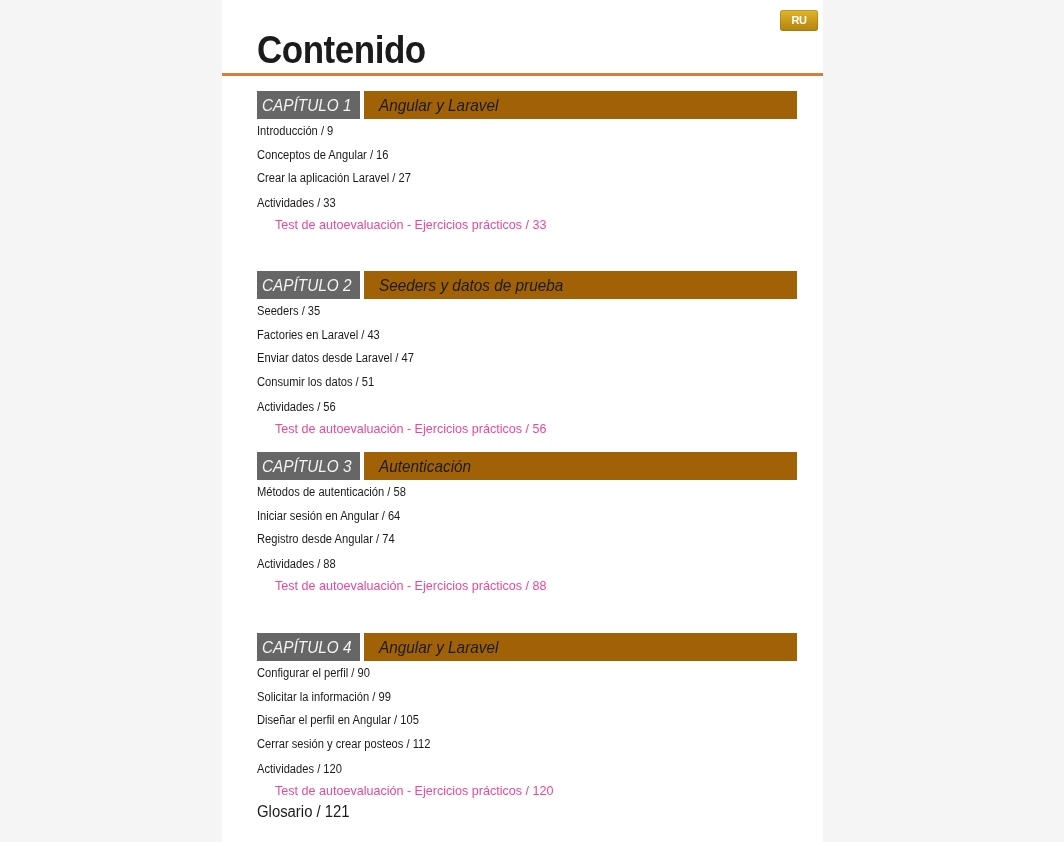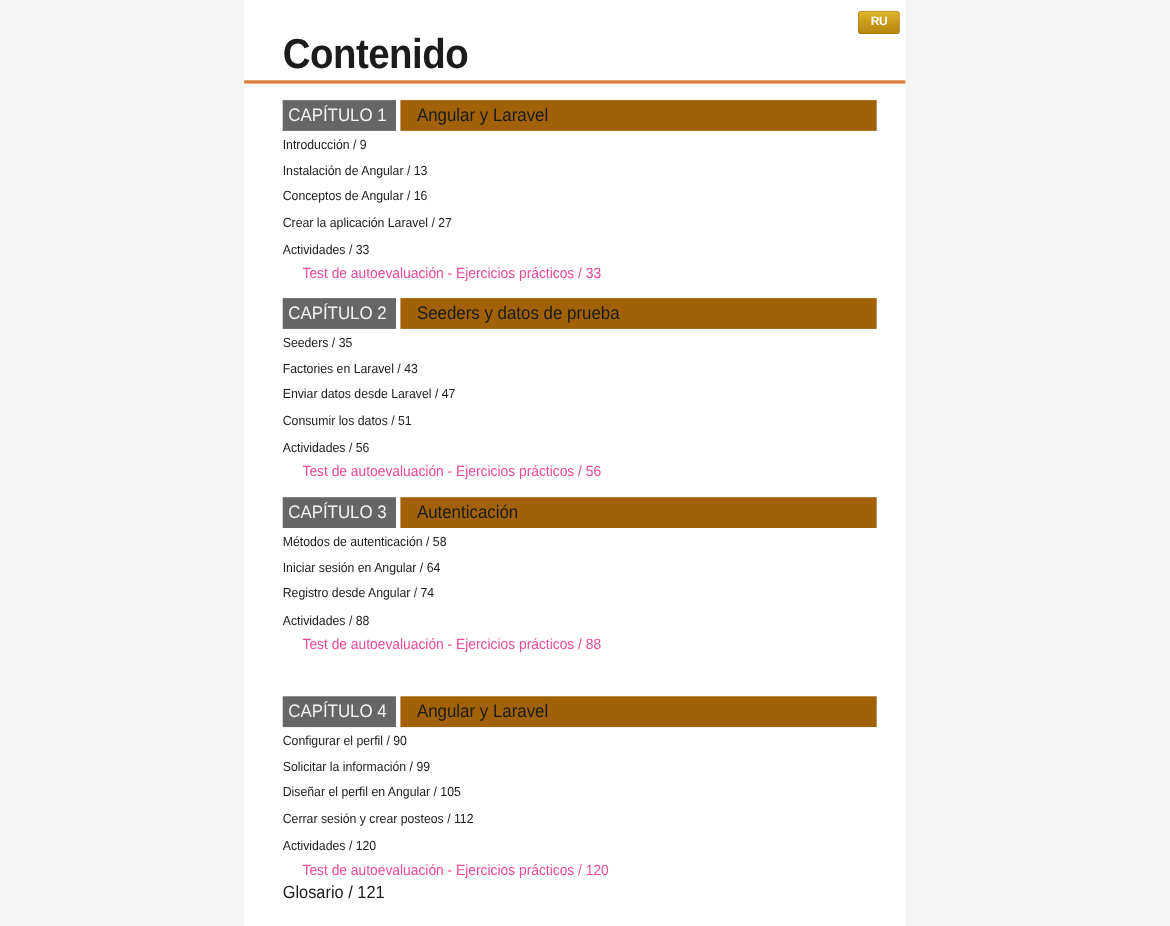--- a/index.html
+++ b/index.html
@@ -59,20 +59,21 @@
     }
     .chapter {
       position: absolute;
       left: 35px;
       width: 540px;
     }
     .chapter-header {
       display: flex;
       height: 28px;
       margin-bottom: 1px;
+      font-style: italic;
     }
     .chapter-label {
       width: 103px;
       height: 28px;
       background: #666666;
       color: #f4f4f4;
       font-family: "Liberation Sans", sans-serif;
       font-size: 16.5px;
       line-height: 28px;
       padding-left: 5px;
@@ -166,21 +167,20 @@
 
   <div class="title-rule"></div>
 
   <section class="chapter" style="top:91px;">
     <div class="chapter-header">
       <div class="chapter-label"><span>CAPÍTULO 1</span></div>
       <div class="chapter-title-bar"><span>Angular y Laravel</span></div>
     </div>
     <ul class="toc-list">
       <li class="toc-item"><span class="txt">Introducción / 9</span></li>
-      <li class="toc-item"><span class="txt">Instalación de Angular / 13</span></li>
       <li class="toc-item"><span class="txt">Conceptos de Angular / 16</span></li>
       <li class="toc-item"><span class="txt">Crear la aplicación Laravel / 27</span></li>
       <li class="toc-item activities"><span class="txt">Actividades / 33</span></li>
       <li class="toc-subitem"><span class="txt">Test de autoevaluación - Ejercicios prácticos / 33</span></li>
     </ul>
   </section>
 
   <section class="chapter" style="top:271px;">
     <div class="chapter-header">
       <div class="chapter-label"><span>CAPÍTULO 2</span></div>

